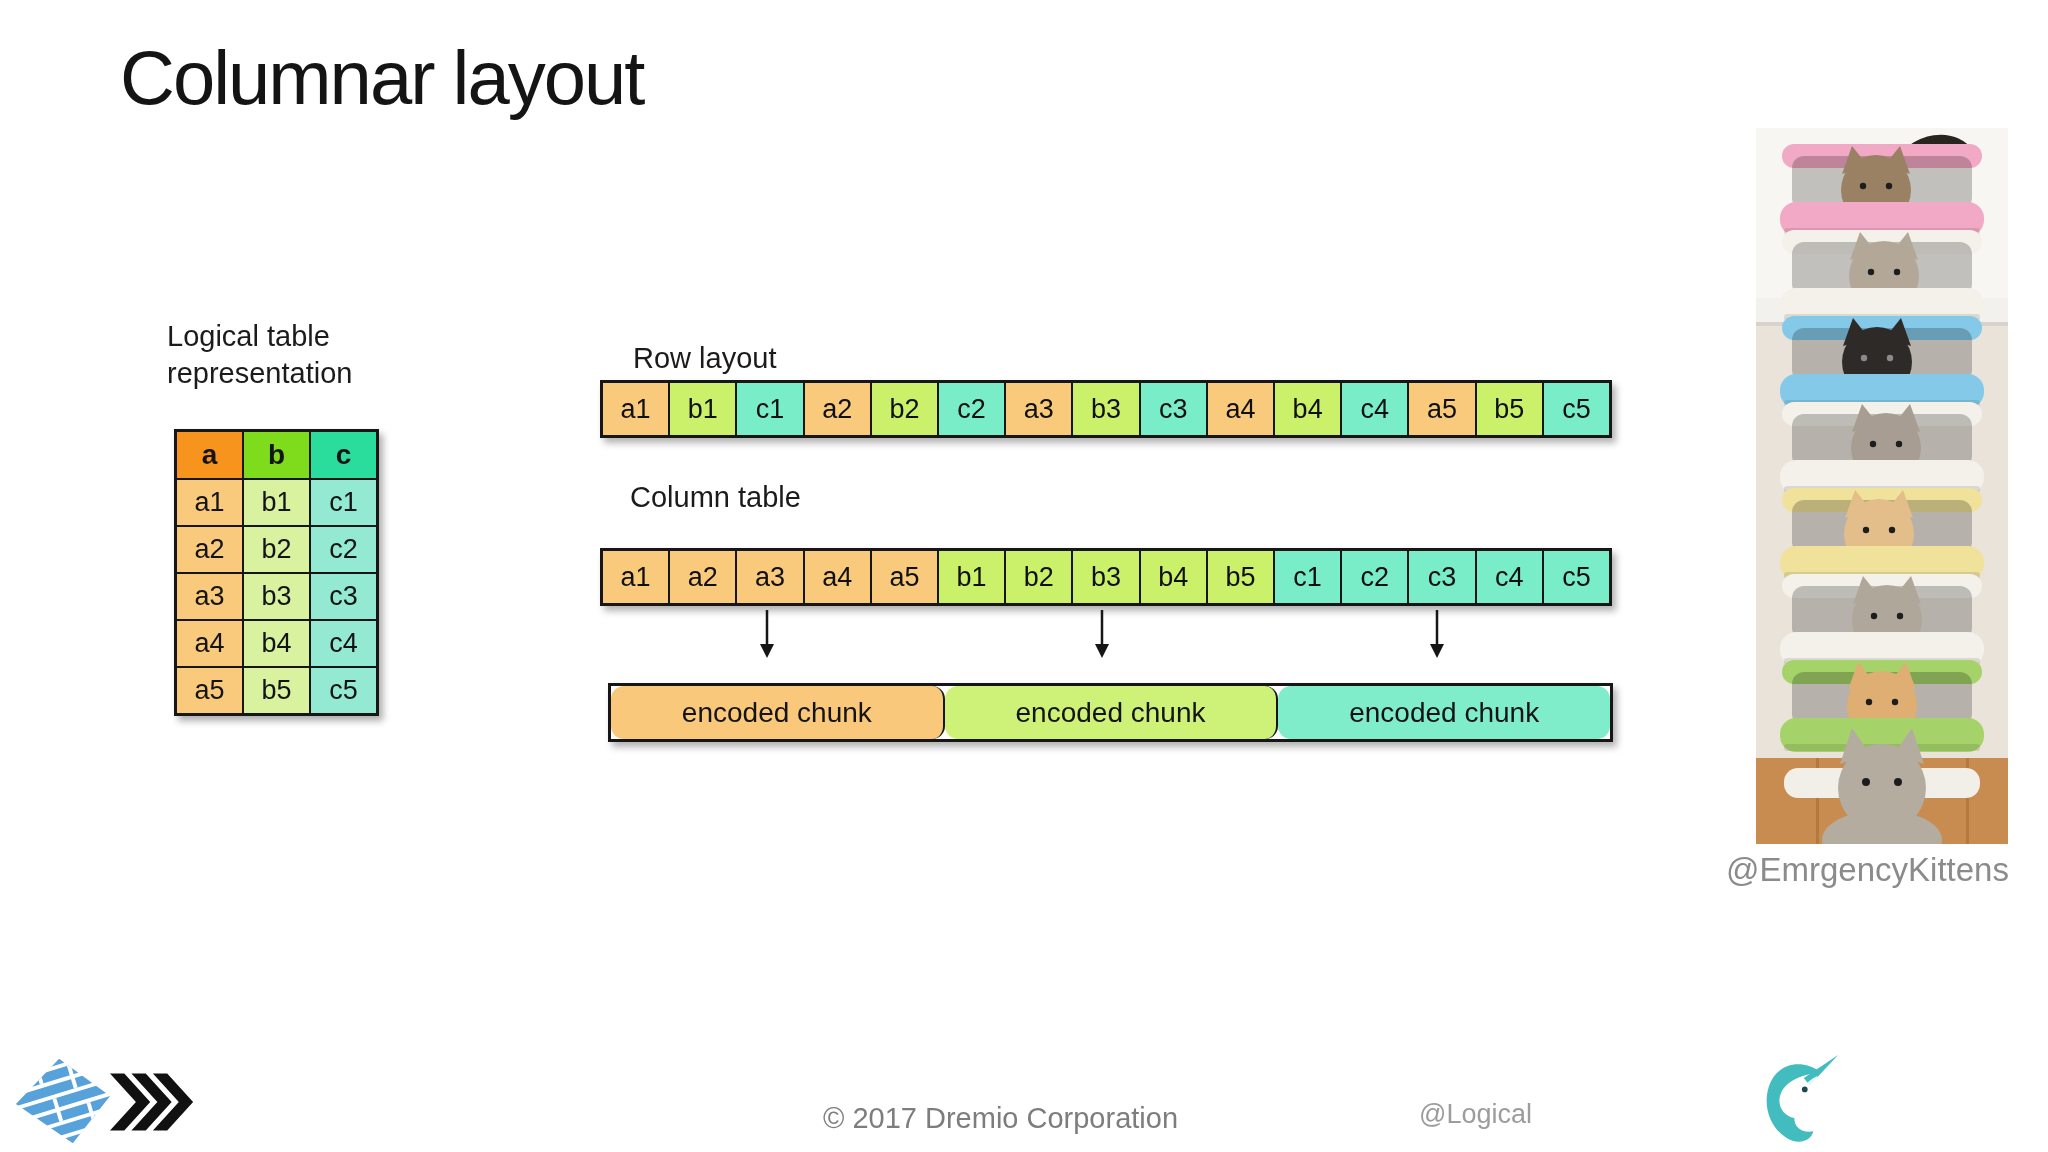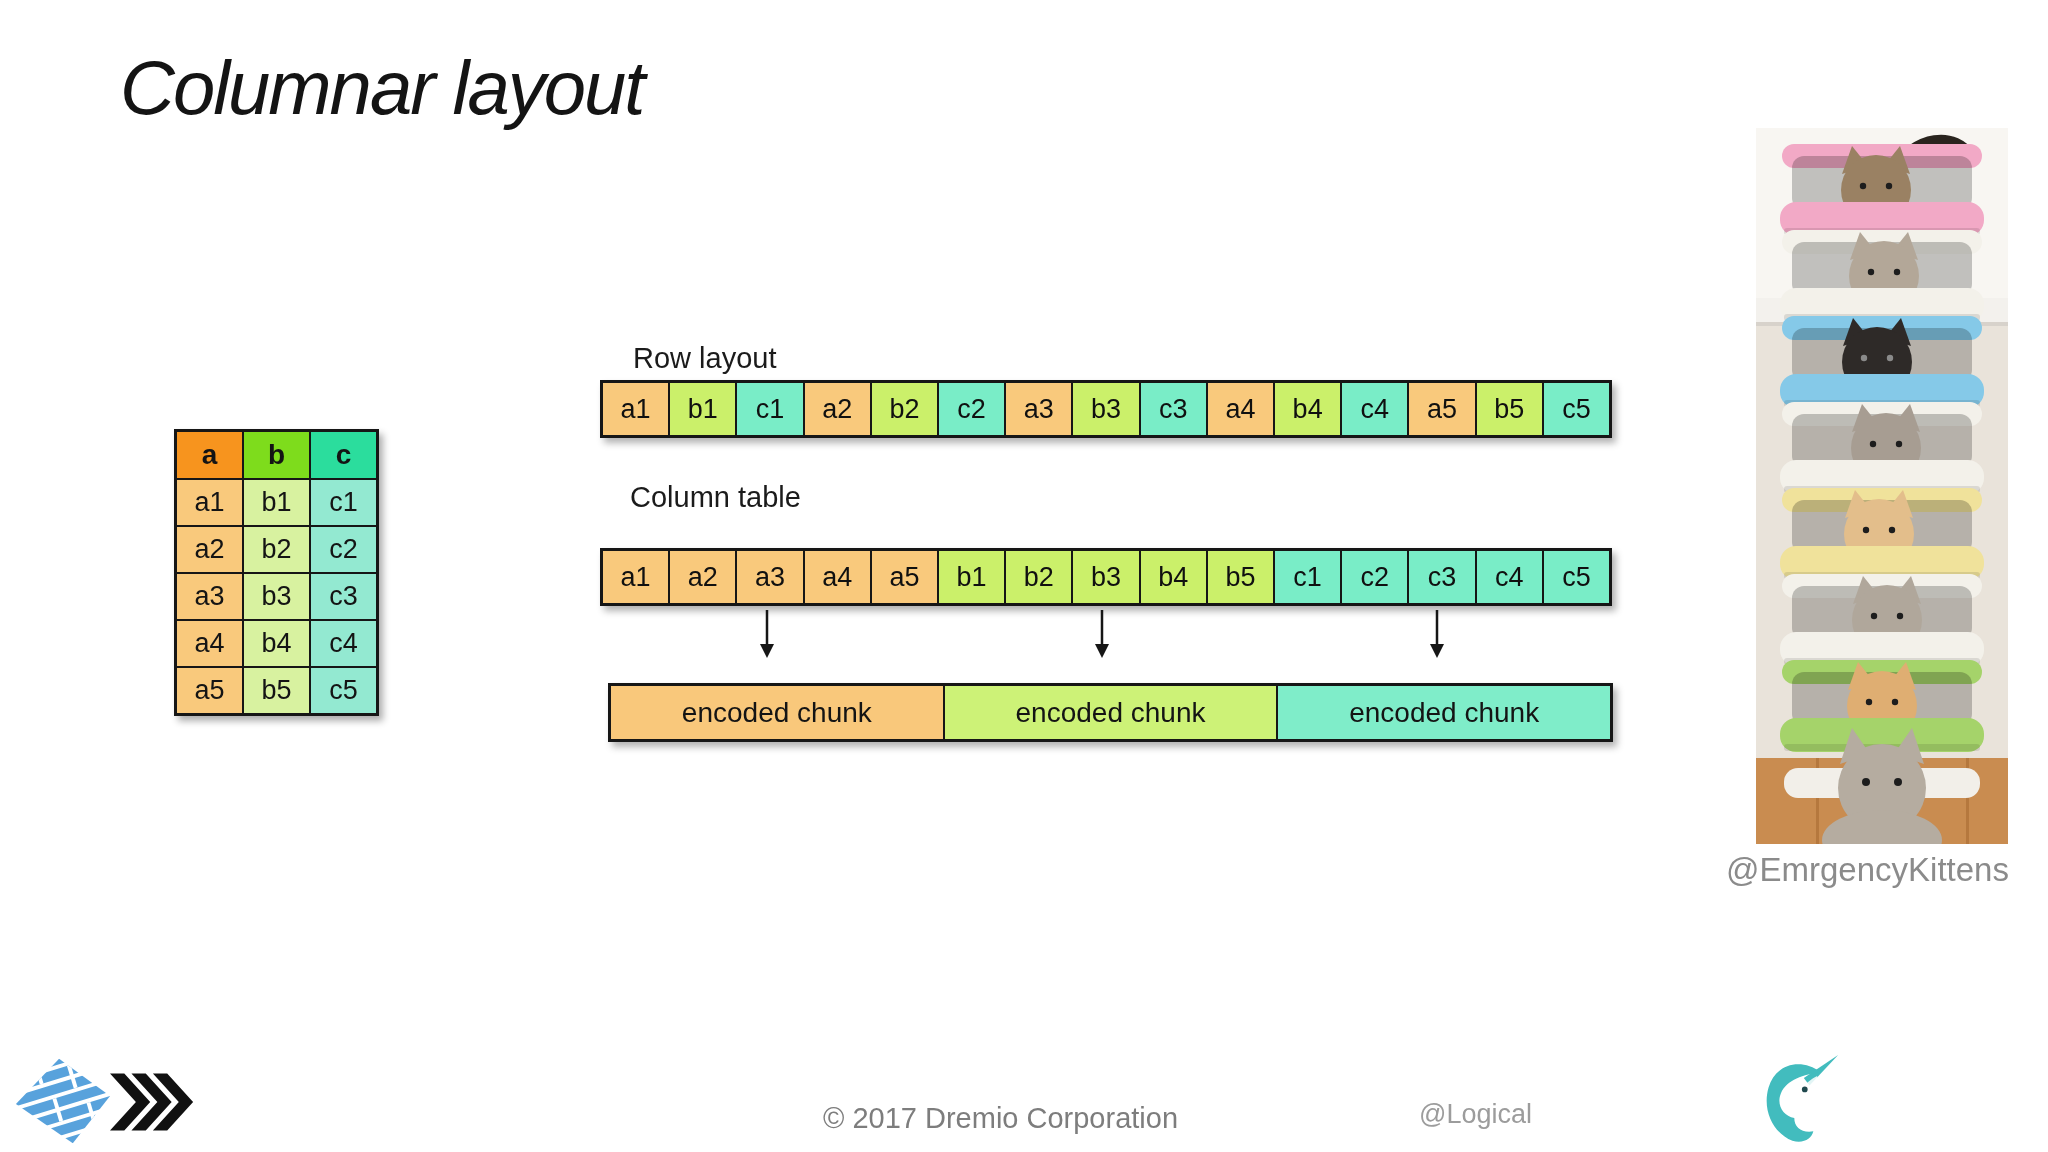--- a/index.html
+++ b/index.html
@@ -1,20 +1,20 @@
 <!DOCTYPE html>
 <html style="--a_header: #F7941E; --b_header: #7EDC1C; --c_header: #2BDD9D; --a_cell: #F9C97C; --b_cell: #D8F2A0; --c_cell: #93E9D1; --a_strip: #F9C97C; --b_strip: #CBF06A; --c_strip: #79EDC7; --a_chunk: #F9C87B; --b_chunk: #CDF277; --c_chunk: #7FEDC9; --cell_border: #161616; --title_text: #141414; --label_text: #1B1B1B; --footer_text: #7D7D7D; --handle_text: #9C9C9C; --caption_text: #8B8B8B; --parquet_blue: #58A2DC; --arrow_black: #111111; --dremio_teal: #42BCBE; --wordmark: #3C3C3C;"><head>
 <meta charset="utf-8">
 <style>
   html,body{margin:0;padding:0;background:#ffffff;}
   #slide{position:relative;width:2048px;height:1152px;background:#ffffff;overflow:hidden;
          font-family:"Liberation Sans","DejaVu Sans",sans-serif;color:#141414;}
 
-  #title{position:absolute;left:120px;top:50px;font-size:76px;letter-spacing:-2px;
-         line-height:1;color:var(--title_text);font-style:italic;}
+  #title{position:absolute;left:120px;top:40px;font-size:76px;letter-spacing:-2px;
+         line-height:1;color:var(--title_text);}
 
   .diagram-label{position:absolute;font-size:29px;line-height:1;color:var(--label_text);}
   #lt-label{left:167px;top:318px;line-height:37px;}
   #row-label{left:633px;top:332px;margin-top:12px;}
   #col-label{left:630px;top:483px;}
 
   
   #ltable{position:absolute;left:174px;top:429px;border-collapse:collapse;
           border:3px solid var(--cell_border);box-shadow:4px 5px 7px rgba(0,0,0,.32);}
   #ltable th,#ltable td{width:65px;height:45px;border:2px solid var(--cell_border);
@@ -30,21 +30,21 @@
          font-size:27px;color:#101010;border-right:2px solid var(--cell_border);}
   .strip .cell:last-child{border-right:none;}
   .cell.a{background:var(--a_strip);} .cell.b{background:var(--b_strip);} .cell.c{background:var(--c_strip);}
   #row-strip{left:600px;top:380px;width:1006px;height:52px;}
   #col-strip{left:600px;top:548px;width:1006px;height:52px;}
 
   
   #encoded-bar{position:absolute;left:608px;top:683px;width:999px;height:53px;display:flex;
          border:3px solid var(--cell_border);box-shadow:4px 5px 7px rgba(0,0,0,.30);}
   .chunk{flex:1;display:flex;align-items:center;justify-content:center;font-size:28px;
-         border-right:2px solid var(--cell_border);}
+         border-right:2px solid var(--cell_border);border-radius:13px;}
   .chunk:last-child{border-right:none;}
   .chunk.a{background:var(--a_chunk);} .chunk.b{background:var(--b_chunk);} .chunk.c{background:var(--c_chunk);}
 
   .darr{position:absolute;width:20px;height:48px;top:610px;}
   .darr line{stroke:var(--cell_border);stroke-width:2.5;}
   .darr polygon{fill:var(--cell_border);}
 
   
   #kittens{position:absolute;left:1756px;top:128px;width:252px;height:716px;}
   #caption{position:absolute;left:1726px;top:851px;width:300px;text-align:left;
@@ -59,20 +59,24 @@
   #wordmark{position:absolute;left:1842px;top:1064px;font-size:63px;font-weight:bold;
             letter-spacing:-2px;line-height:1;color:var(--wordmark);}
 </style>
 </head>
 <body>
 
 <div id="slide">
 
   <div id="title">Columnar layout</div>
 
+  <div id="lt-label" class="diagram-label">
+    <div>Logical table</div>
+    <div>representation</div>
+  </div>
   <table id="ltable">
     <thead>
         <tr>
           <th class="g0">a</th>
           <th class="g1">b</th>
           <th class="g2">c</th>
         </tr>
       </thead>
     <tbody>
         <tr>

